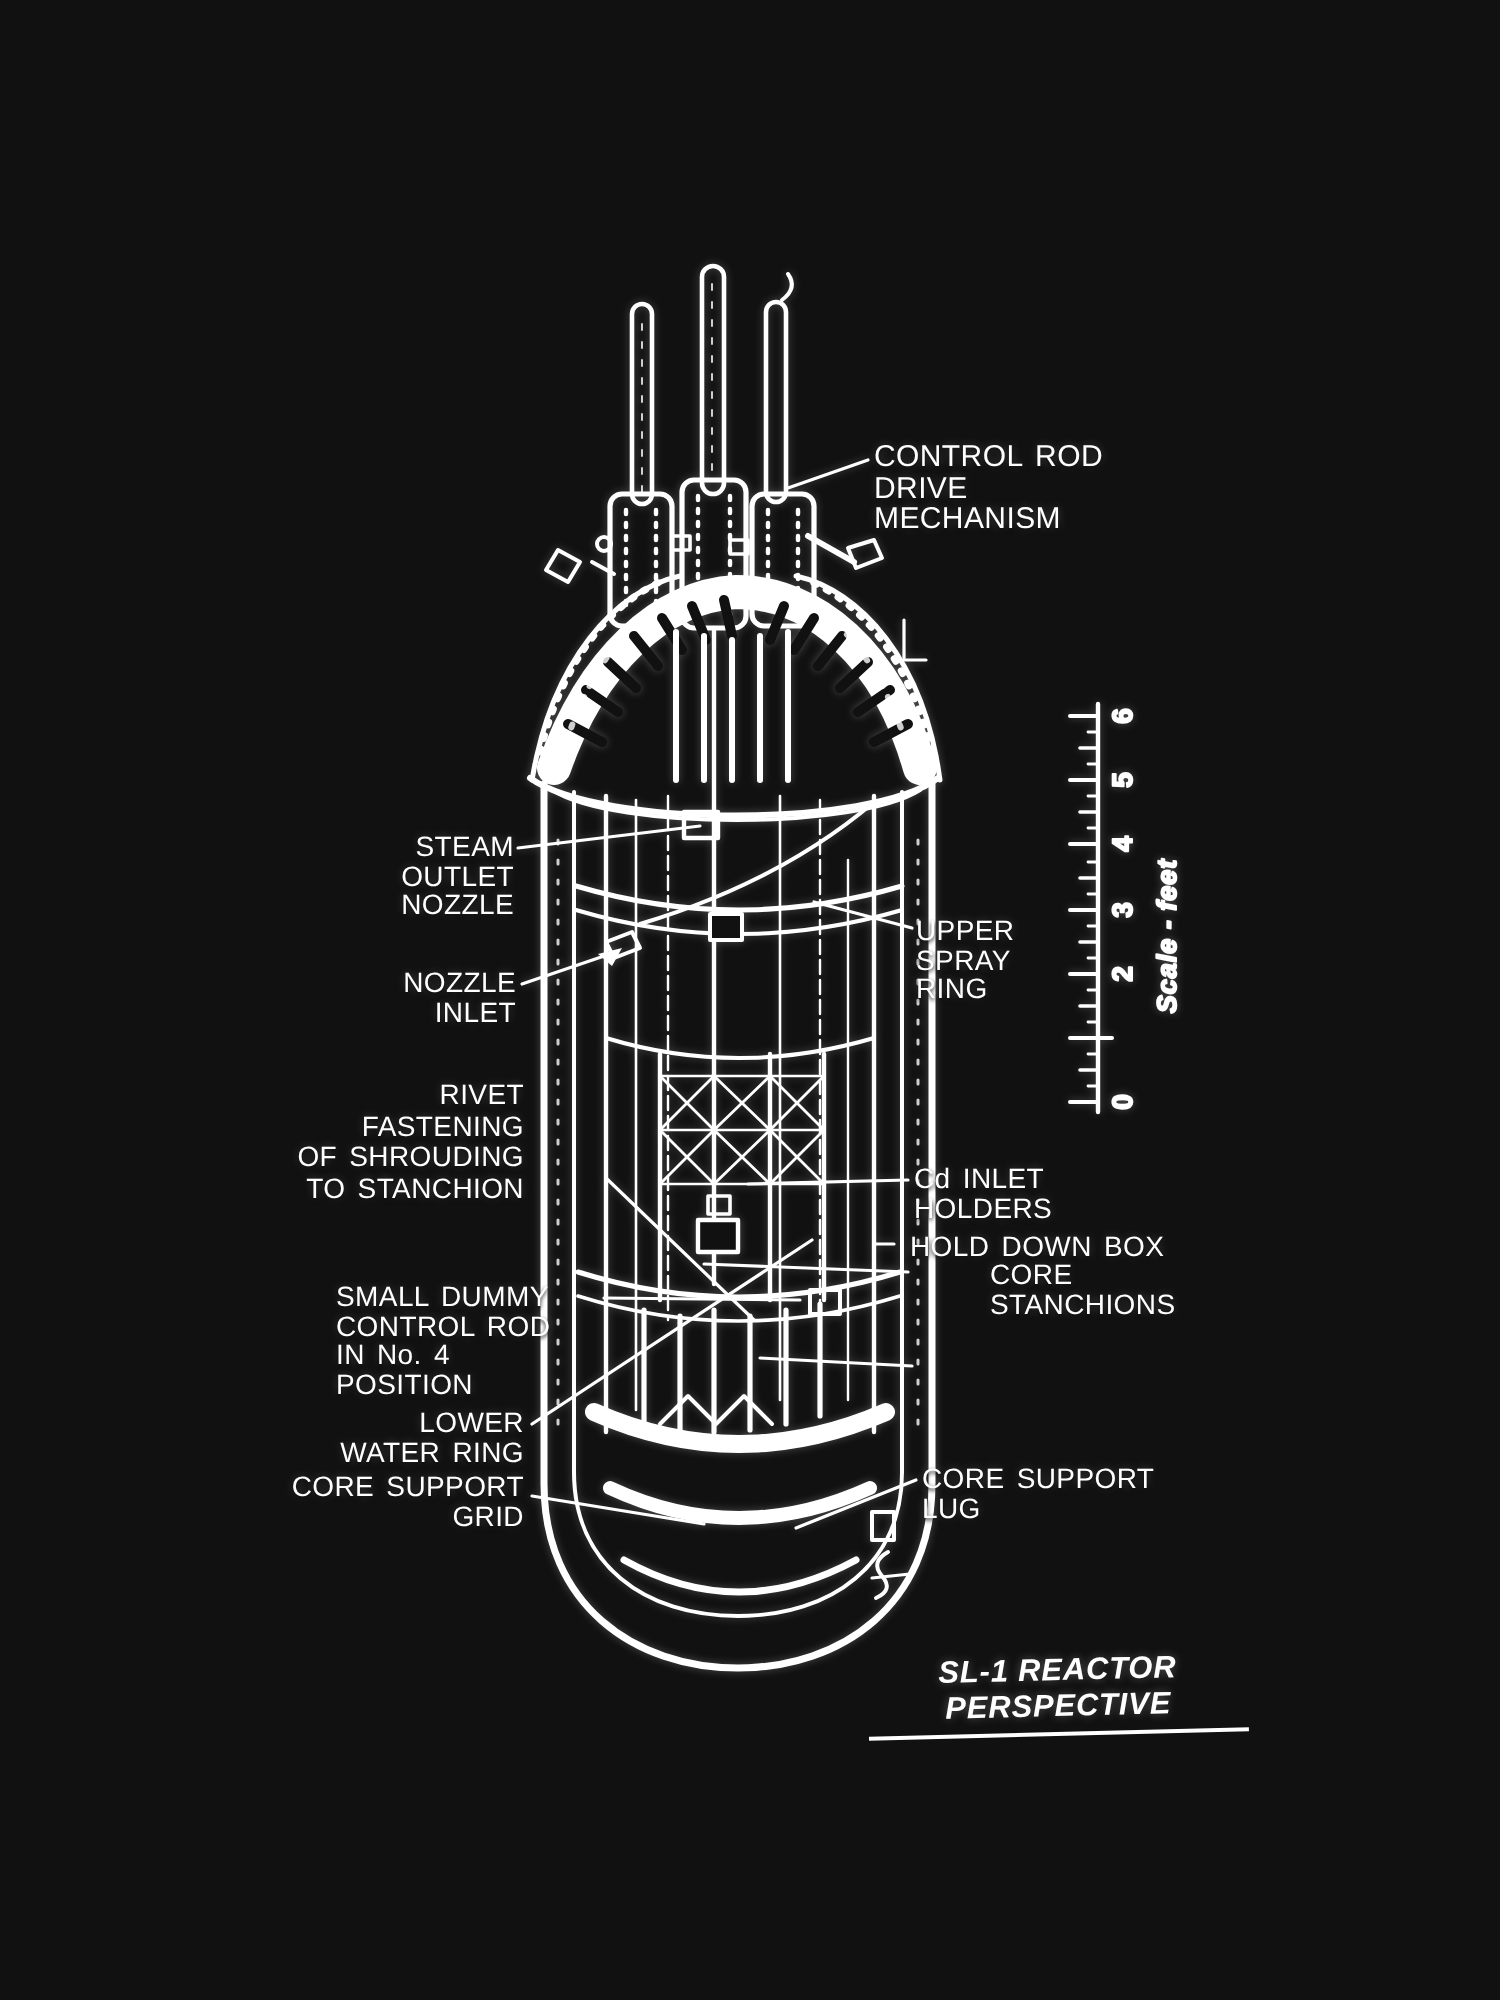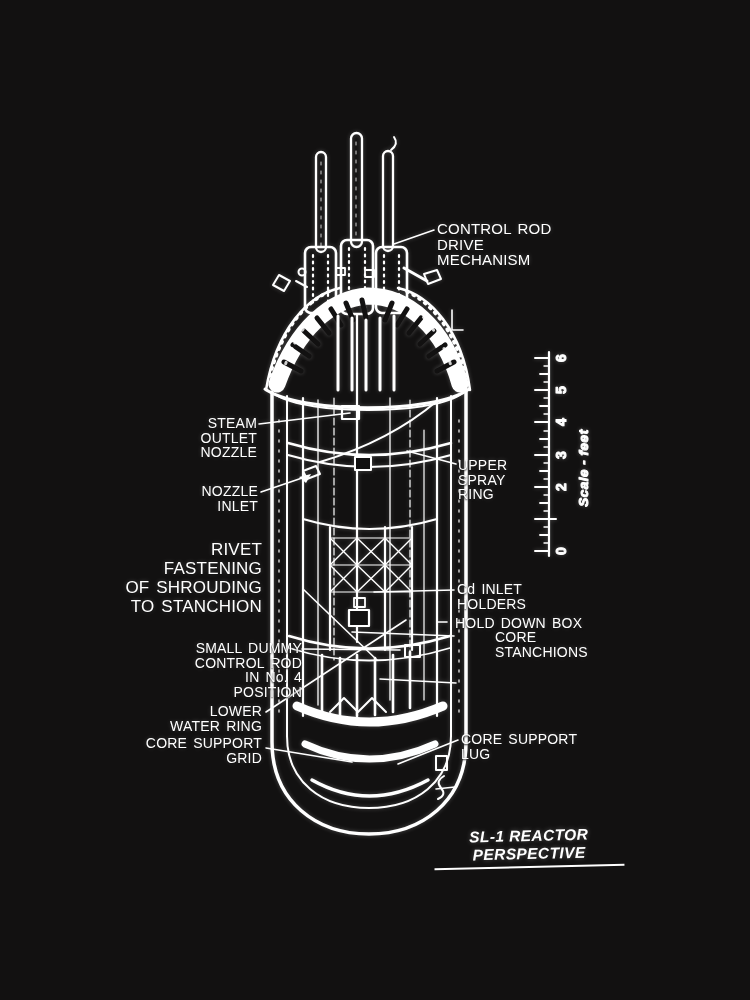--- a/index.html
+++ b/index.html
@@ -3,23 +3,23 @@
 <meta charset="utf-8">
 <style>
   html,body{margin:0;padding:0;background:#121111;}
   .canvas{position:relative;width:750px;height:1000px;background:#121111;overflow:hidden;
           font-family:"Liberation Sans",sans-serif;}
   .art{position:absolute;inset:0;filter:drop-shadow(0 0 2px rgba(255,255,255,.25));}
   .lbl{position:absolute;color:#fff;font-weight:normal;font-size:14px;line-height:1.04;
        letter-spacing:.2px;word-spacing:2px;white-space:pre-line;
        text-shadow:0 0 4px rgba(255,255,255,.25),0 1px 2px #000;}
   .ra{text-align:right;}
-  .ctr{text-align:right;}
+  .ctr{text-align:left;}
   .big{font-size:15px;}
-  .sm{font-size:17px;line-height:1.12;}
+  .sm{font-size:14px;line-height:1.12;}
   .title{position:absolute;left:434px;top:827px;width:190px;color:#fff;font-weight:bold;
          font-style:italic;font-size:15.5px;letter-spacing:.4px;text-align:center;
          padding-bottom:3px;border-bottom:2.5px solid #fff;transform:rotate(-1.4deg);
          text-shadow:0 0 5px rgba(255,255,255,.3);}
   svg text{fill:#fff;font-family:"Liberation Sans",sans-serif;font-weight:bold;font-size:14px;}
   svg text.unit{font-style:italic;font-size:13.5px;letter-spacing:.5px;}
 </style>
 </head>
 <body>
 

